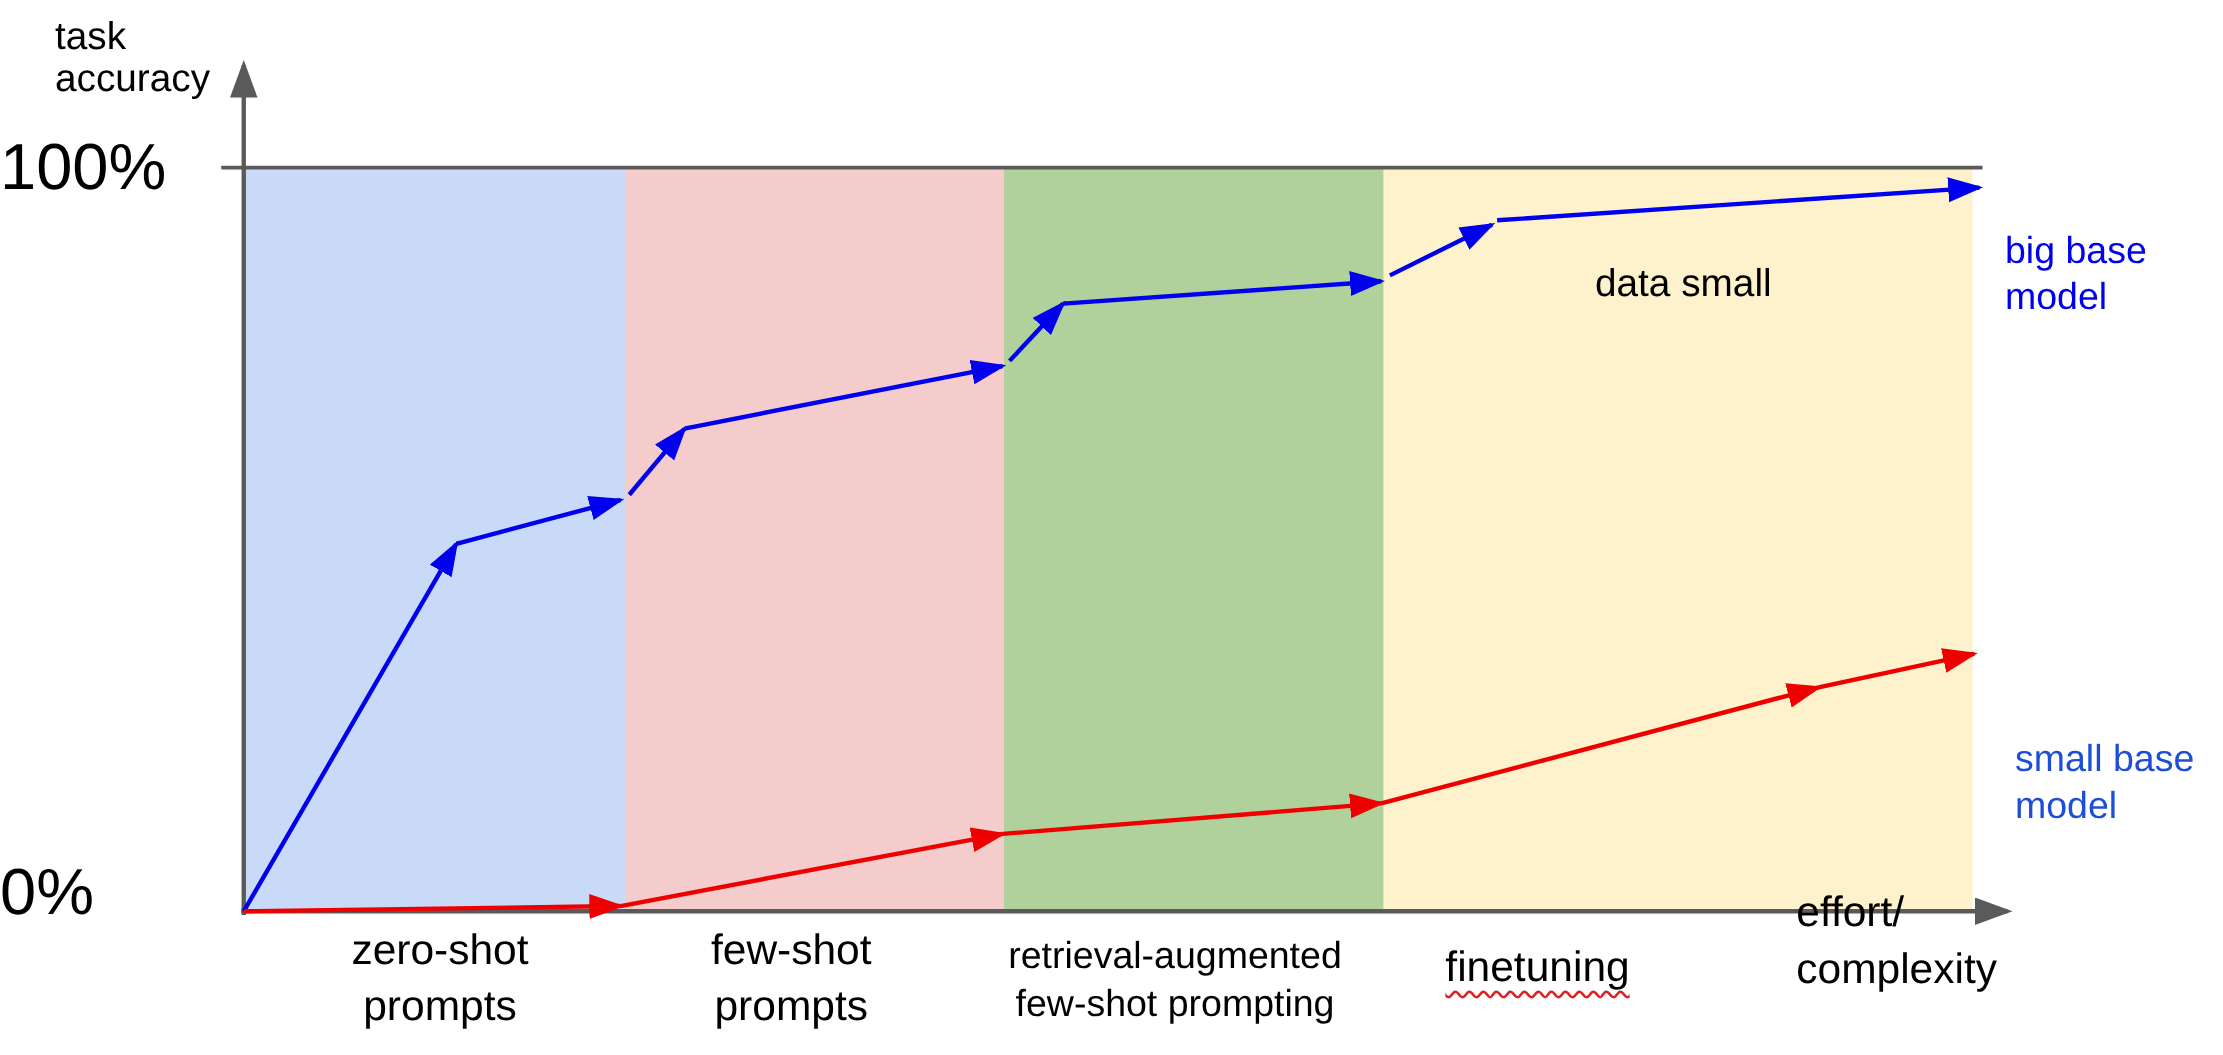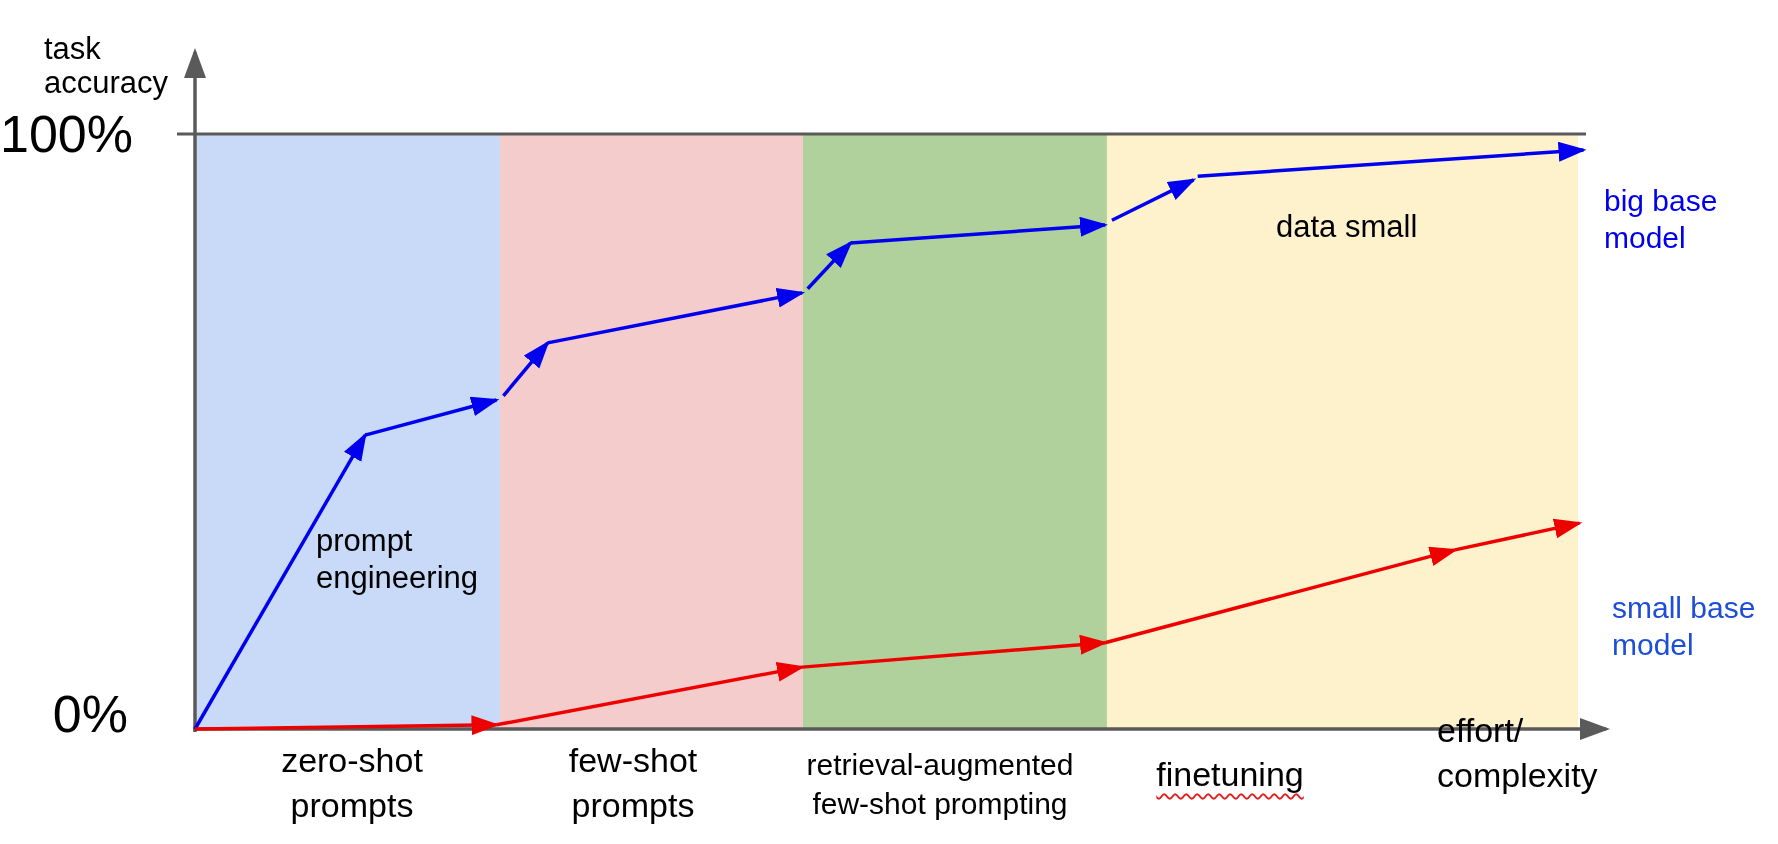--- a/index.html
+++ b/index.html
@@ -7,21 +7,21 @@
     position:relative;
     width:1778px;height:844px;
     background:#ffffff;
     font-family:"Liberation Sans", sans-serif;
     color:#000;
     overflow:hidden;
   }
   #plot{position:absolute;left:0;top:0;}
   .lbl{position:absolute;white-space:pre-line;line-height:1.18;}
   .center{text-align:center;}
-  .right{text-align:right;}
+  .right{}
   .tick{font-size:52px;}
   .bandlbl{font-size:34px;line-height:45px;}
   .retr{font-size:30px;line-height:39px;}
   .ann{font-size:31px;line-height:37px;}
   .serieslbl{font-size:30px;line-height:37px;margin-top:24px;}
   .axis-title-y{font-size:31px;line-height:34px;}
   .wavy{
     text-decoration:underline;
     text-decoration-style:wavy;
     text-decoration-color:#e02020;
@@ -71,43 +71,41 @@
         <line x1="1111.929" y1="220.27499999999998" x2="1193.526" y2="179.81500000000005" stroke="#0000ee" stroke-width="3.5" marker-end="url(#arrow-big)"></line>
         <line x1="1197.675" y1="176.245" x2="1583.5320000000002" y2="150.06500000000005" stroke="#0000ee" stroke-width="3.5" marker-end="url(#arrow-big)"></line>
         <line x1="195" y1="729" x2="496.494" y2="724.835" stroke="#ee0000" stroke-width="3.5" marker-end="url(#arrow-small)"></line>
         <line x1="496.494" y1="724.835" x2="802.137" y2="667.12" stroke="#ee0000" stroke-width="3.5" marker-end="url(#arrow-small)"></line>
         <line x1="802.137" y1="667.12" x2="1105.0140000000001" y2="642.725" stroke="#ee0000" stroke-width="3.5" marker-end="url(#arrow-small)"></line>
         <line x1="1105.0140000000001" y1="642.725" x2="1454.913" y2="549.905" stroke="#ee0000" stroke-width="3.5" marker-end="url(#arrow-small)"></line>
         <line x1="1454.913" y1="549.905" x2="1579.383" y2="523.13" stroke="#ee0000" stroke-width="3.5" marker-end="url(#arrow-small)"></line>
       </g>
   </svg>
 
-  <div class="lbl axis-title-y" style="left:44px;top:12px;margin-top:20px;">task
+  <div class="lbl axis-title-y" style="left:44px;top:12px;">task
 accuracy</div>
 
   <div class="lbl tick right" style="left:0px;top:104px;width:133px;">100%</div>
 
   <div class="lbl tick right" style="left:0px;top:684px;width:128px;">0%</div>
 
   <div class="lbl bandlbl center" style="left:242px;top:738px;width:220px;">zero-shot
 prompts</div>
 
   <div class="lbl bandlbl center" style="left:523px;top:738px;width:220px;">few-shot
 prompts</div>
 
   <div class="lbl retr center" style="left:765px;top:745px;width:350px;">retrieval-augmented
 few-shot prompting</div>
 
   <div class="lbl bandlbl center" style="left:1120px;top:752px;width:220px;"><span class="wavy">finetuning</span></div>
 
   <div class="lbl bandlbl" style="left:1437px;top:708px;text-align:left;">effort/
 complexity</div>
 
-  <div class="lbl ann" style="left:316px;top:522px;">prompt
-engineering</div>
 
   <div class="lbl ann" style="left:1276px;top:208px;white-space:normal;">
     <div>data small</div>
   </div>
 
   <div class="lbl serieslbl" style="left: 1604px; top: 158px; color: rgb(0, 0, 238);" id="lbl-big">big base
 model</div>
 
   <div class="lbl serieslbl" style="left: 1612px; top: 565px; color: #1d4ed8;" id="lbl-small">small base
 model</div>

